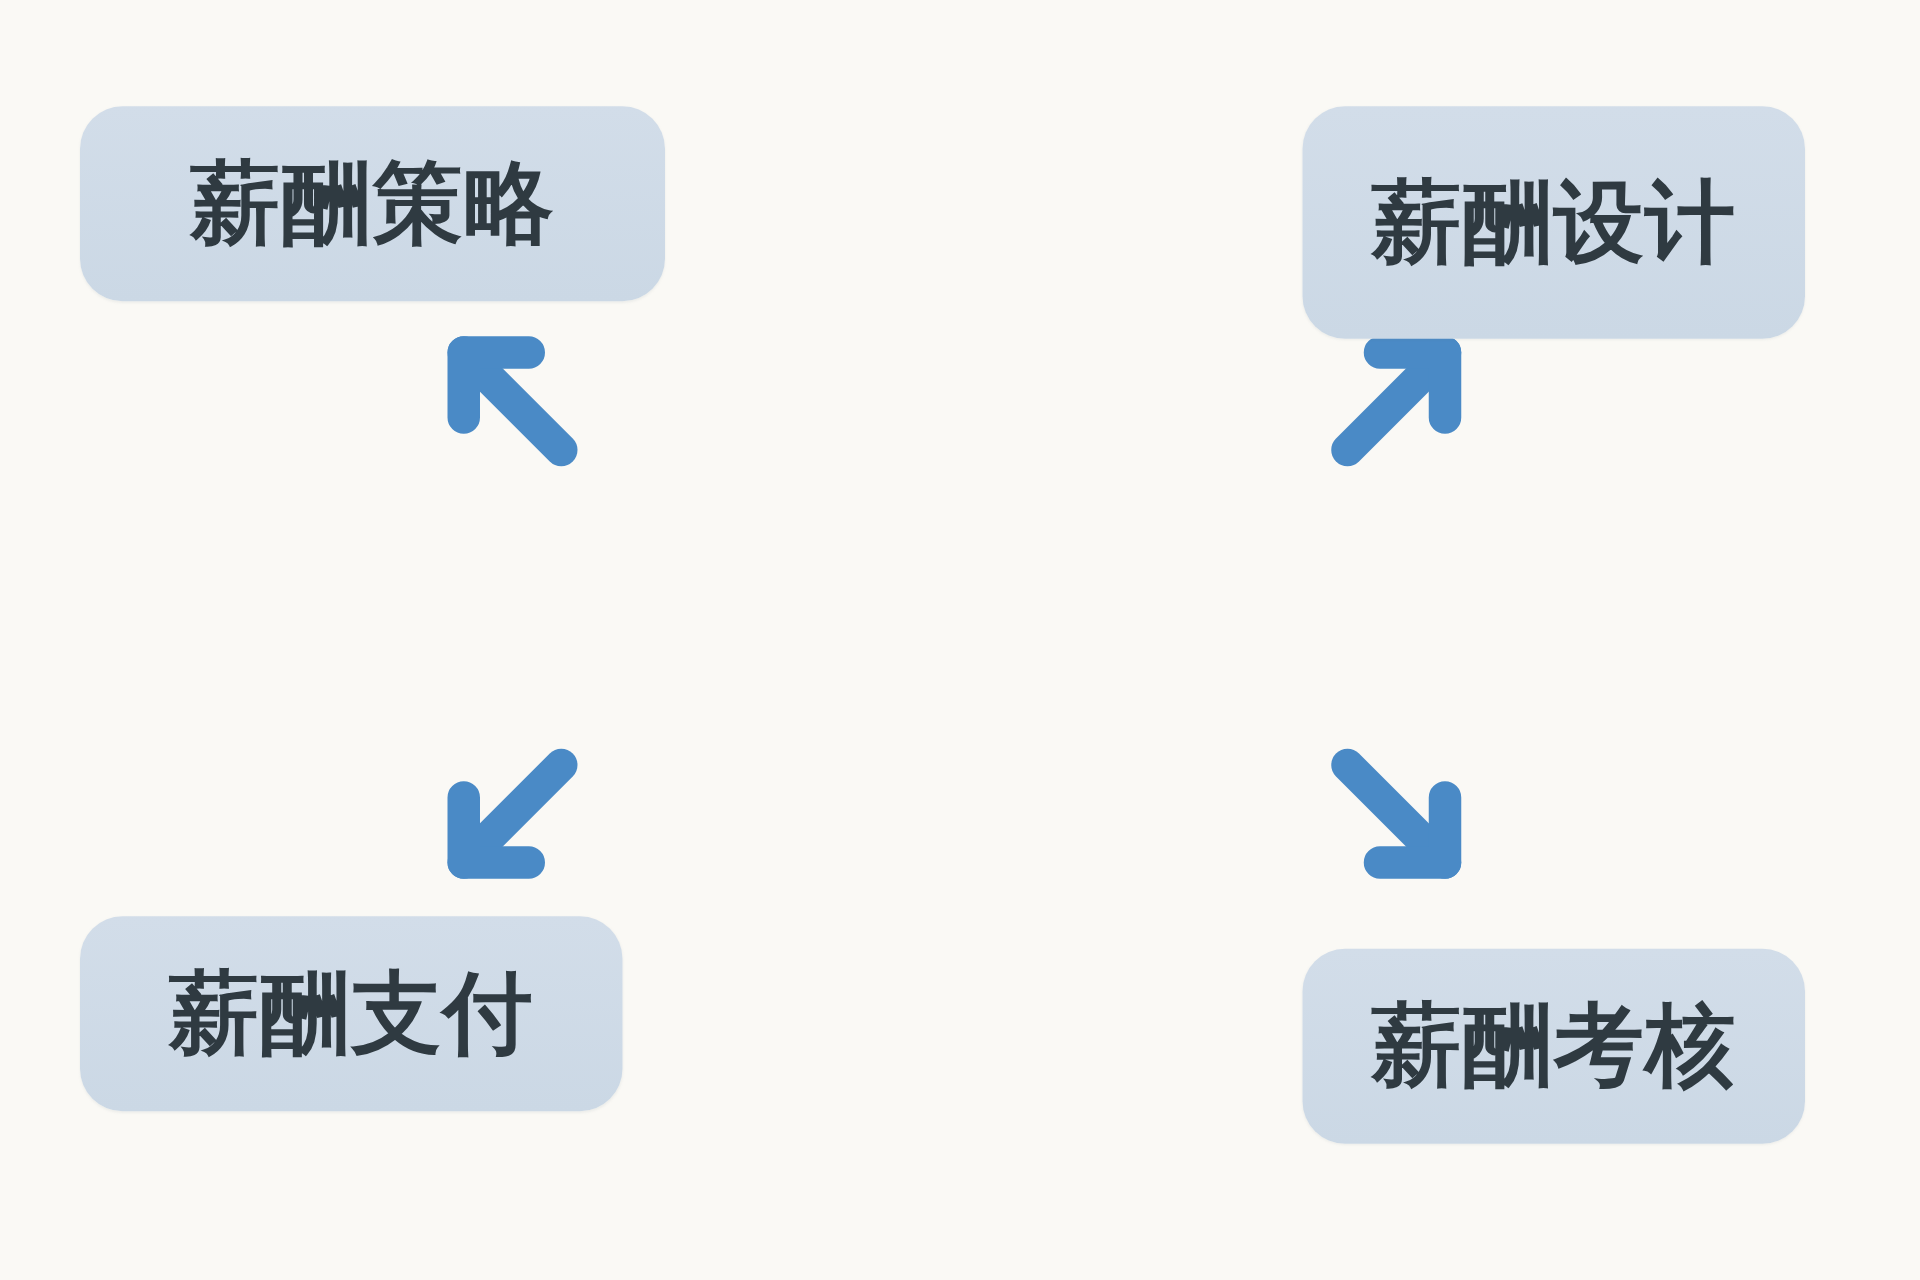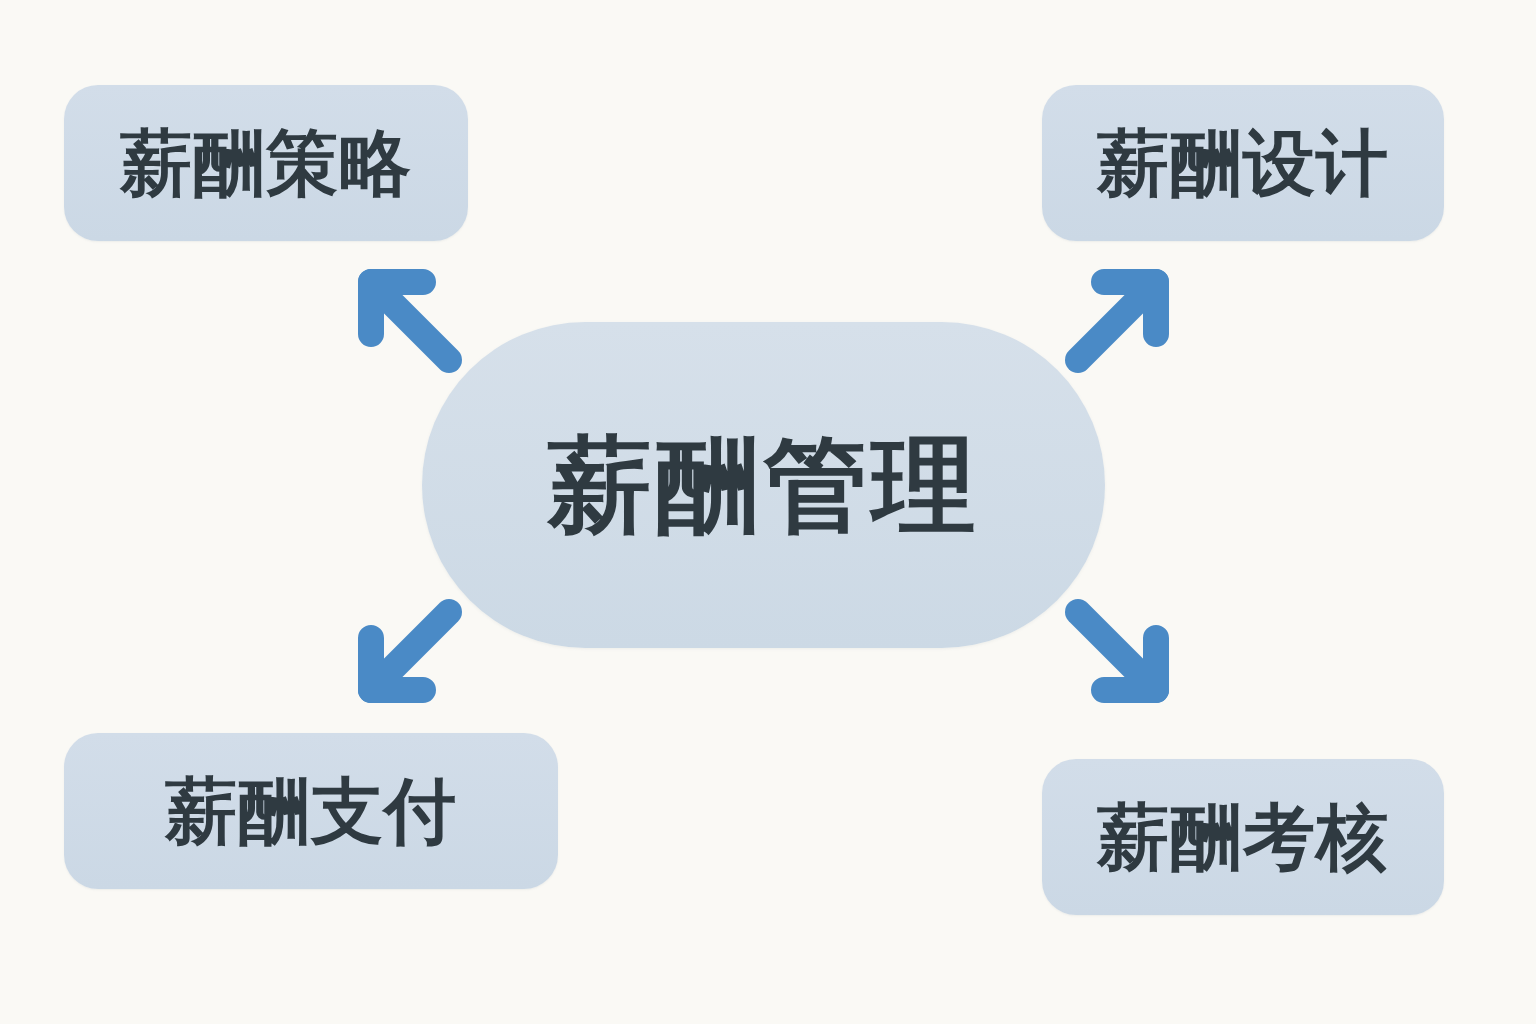--- a/index.html
+++ b/index.html
@@ -42,23 +42,23 @@
 
   .node-center {
     border-radius: 165px;
     font-size: 104px;
     background: linear-gradient(180deg, #d6e0ea 0%, #ccd9e5 100%);
     box-shadow: 0 1px 3px rgba(120,135,150,0.10);
     letter-spacing: 4px;
   }
 
   
-  #node-top-left     { left: 64px;   top: 85px;  width: 404px; height: 156px; }
-  #node-top-right    { left: 1042px; top: 85px;  width: 402px; height: 156px; }
-  #node-bottom-left  { left: 64px;   top: 733px; width: 494px; height: 156px; text-align: center; }
+  #node-top-left     { left: 64px;   top: 85px;  width: 468px; height: 156px; }
+  #node-top-right    { left: 1042px; top: 85px;  width: 402px; height: 186px; }
+  #node-bottom-left  { left: 64px;   top: 733px; width: 434px; height: 156px; text-align: center; }
   #node-bottom-right { left: 1042px; top: 733px; width: 402px; height: 156px; margin-top: 26px; }
   #node-center       { left: 422px;  top: 322px; width: 683px; height: 326px; }
 
   
   #arrow-layer {
     position: absolute;
     left: 0; top: 0;
     width: 1536px;
     height: 1024px;
     pointer-events: none;
@@ -107,23 +107,20 @@
   </svg>
 
   <div class="node node-satellite" id="node-top-left">
     <span>薪酬策略</span>
   </div>
 
   <div class="node node-satellite" id="node-top-right">
     <span>薪酬设计</span>
   </div>
 
-  <div class="node node-center" id="node-center">
-    <span>薪酬管理</span>
-  </div>
 
   <div class="node node-satellite" id="node-bottom-left">
     <span>薪酬支付</span>
   </div>
 
   <div class="node node-satellite" id="node-bottom-right">
     <span>薪酬考核</span>
   </div>
 
 </div>

